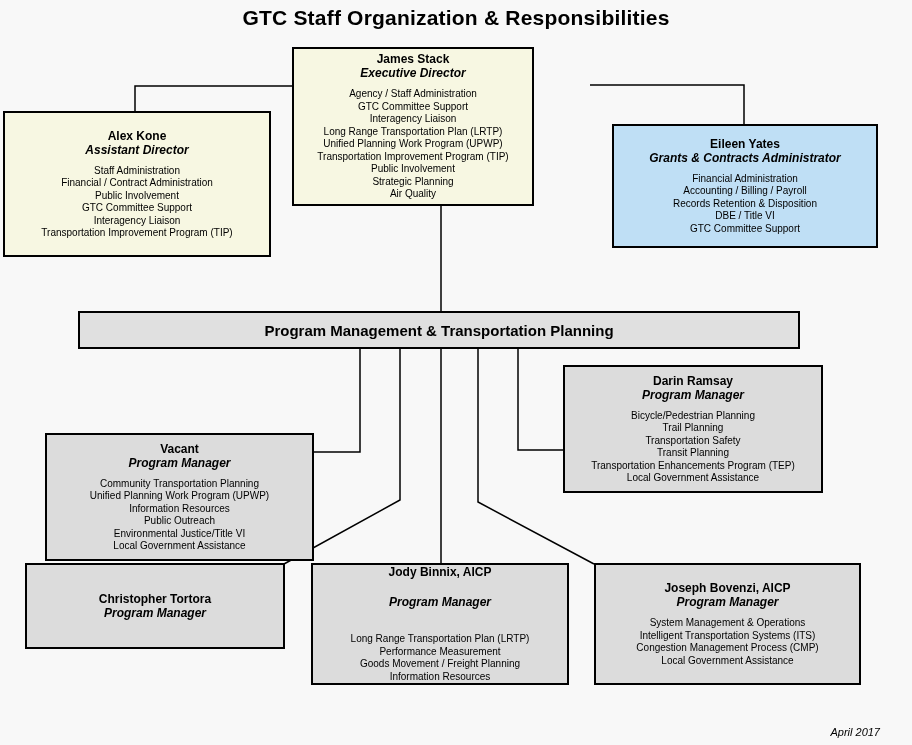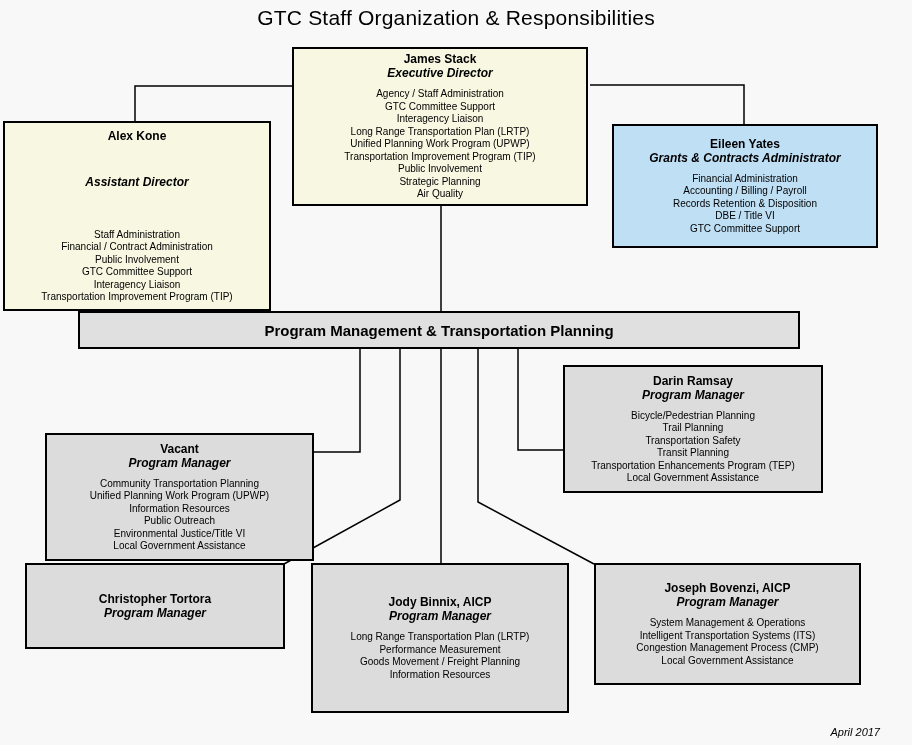--- a/index.html
+++ b/index.html
@@ -9,47 +9,47 @@
   }
   .canvas{
     position:relative;
     width:912px;height:745px;
     background:var(--background,#f8f8f8);
     overflow:hidden;
   }
   .page-title{
     position:absolute;left:0;top:6px;width:912px;
     text-align:center;
-    font-size:21px;font-weight:normal;color:#000;
+    font-size:21px;font-weight:bold;color:#000;
     letter-spacing:.2px;
   }
   svg.connectors{position:absolute;left:0;top:0;z-index:0;}
   .org-box{
     position:absolute;z-index:1;
     border:2px solid #000;
     box-sizing:border-box;
     display:flex;flex-direction:column;
     align-items:center;justify-content:center;
     text-align:center;color:#000;
   }
   .fill-director{background:var(--director_fill,#f7f7e2);}
   .fill-grants{background:var(--grants_fill,#bfdff5);}
   .fill-manager{background:var(--manager_fill,#dcdcdc);}
   .org-box .name{font-size:12px;font-weight:bold;line-height:14px;}
   .org-box .role{font-size:12px;font-weight:bold;font-style:italic;line-height:14px;}
   .org-box .resp{margin-top:8px;}
   .org-box .resp-line{font-size:10px;line-height:12.5px;white-space:nowrap;}
 
-  .box-james  {left:292px;top:47px; width:296px;height:159px;}
-  .box-alex   {left:3px;  top:121px;width:268px;height:190px;gap:32px;}
+  .box-james  {left:292px;top:47px; width:242px;height:159px;}
+  .box-alex   {left:3px;  top:111px;width:268px;height:146px;}
   .box-eileen {left:612px;top:124px;width:266px;height:124px;}
   .box-vacant {left:45px; top:389px;width:269px;height:128px;margin-top:44px;}
   .box-darin  {left:563px;top:365px;width:260px;height:128px;}
   .box-tortora{left:25px; top:563px;width:260px;height:86px;}
-  .box-binnix {left:311px;top:563px;width:258px;height:150px;}
+  .box-binnix {left:311px;top:563px;width:258px;height:122px;justify-content:space-between;}
   .box-bovenzi{left:594px;top:563px;width:267px;height:122px;}
 
   .banner{
     position:absolute;z-index:1;
     left:78px;top:311px;width:722px;height:38px;
     background:var(--banner_fill,#e0e0e0);
     border:2px solid #000;box-sizing:border-box;
     display:flex;align-items:center;justify-content:center;
     font-size:15px;font-weight:bold;color:#000;
   }

